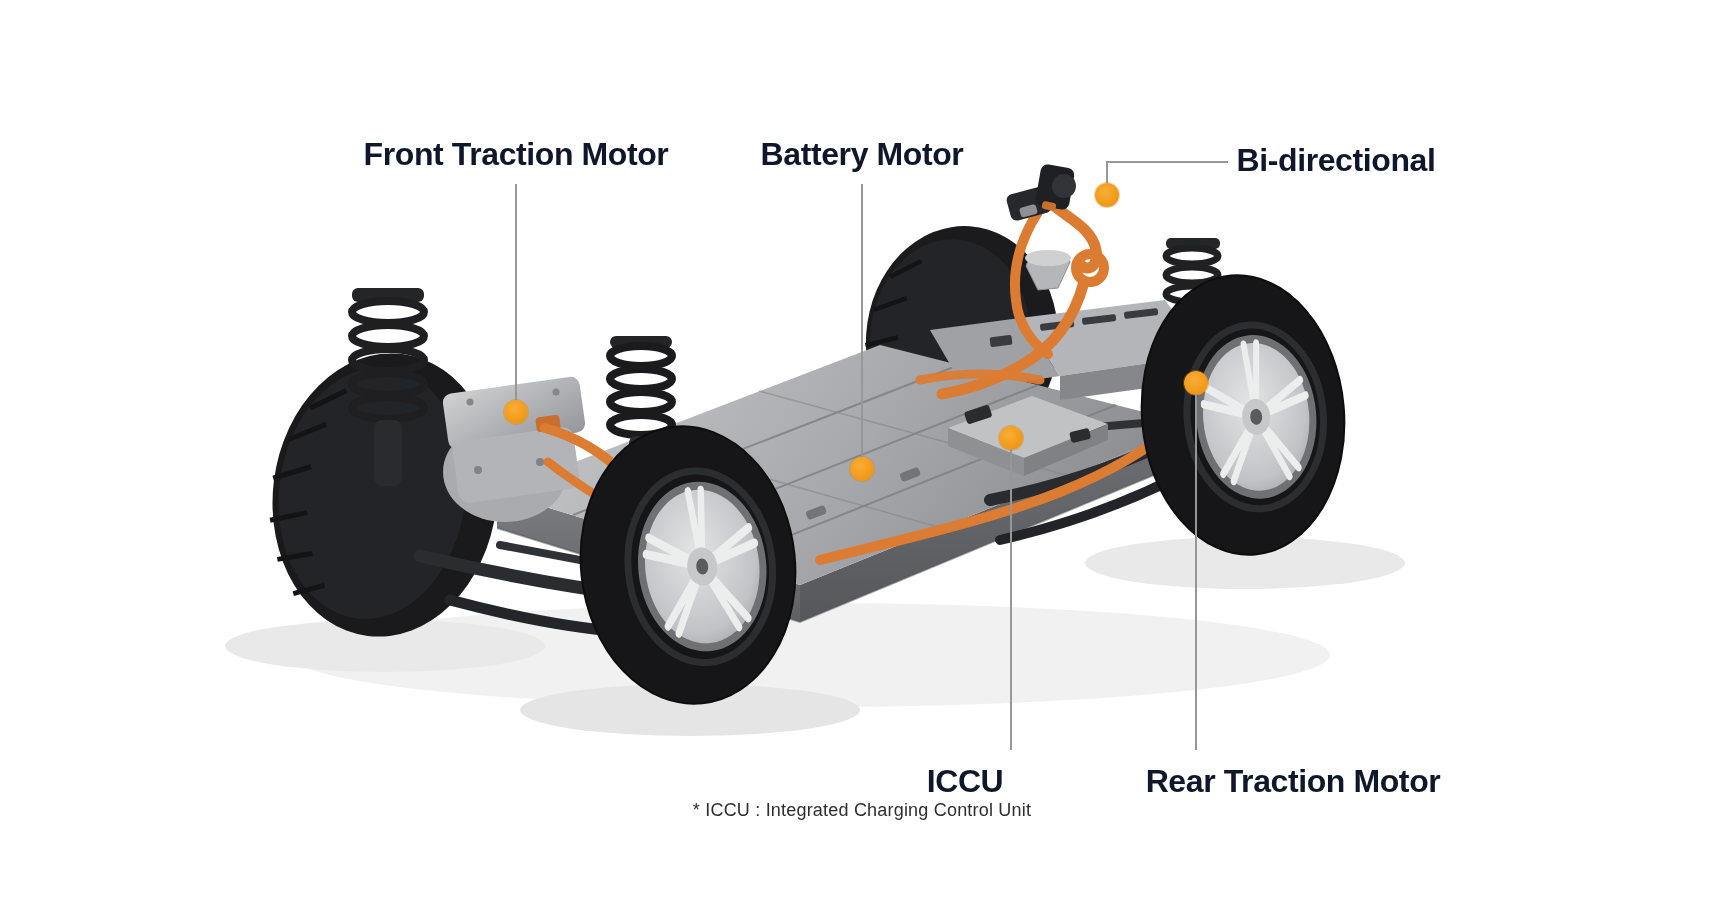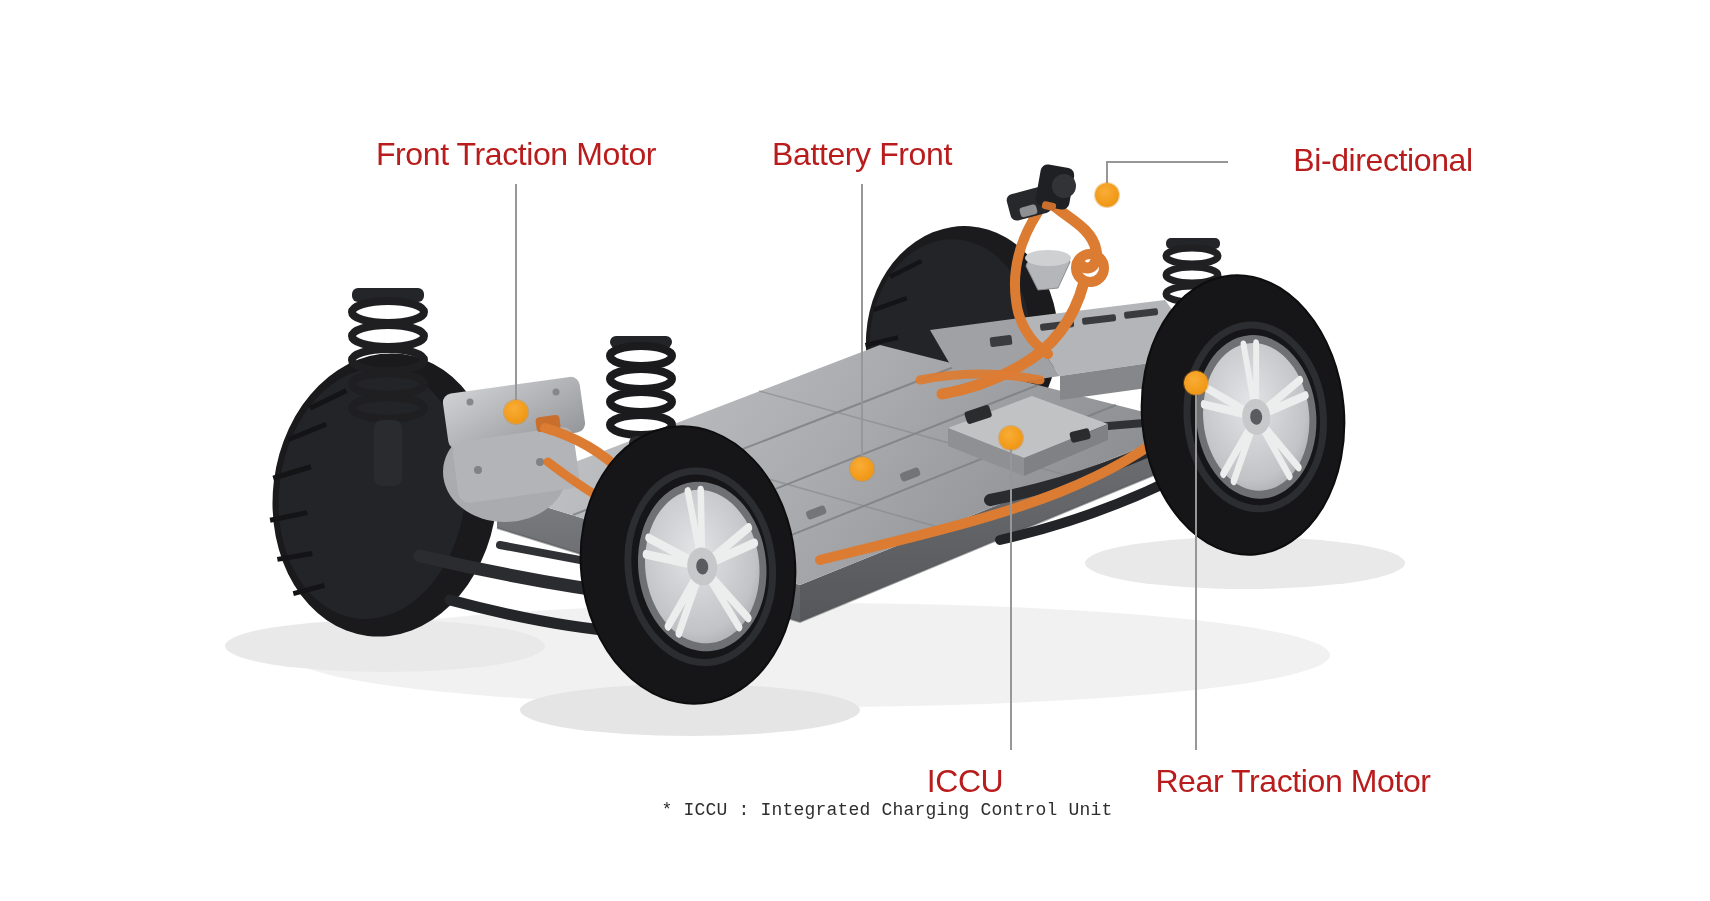--- a/index.html
+++ b/index.html
@@ -7,29 +7,29 @@
     position:relative;
     width:1710px;height:901px;
     background:#ffffff;
     overflow:hidden;
     font-family:"Liberation Sans", sans-serif;
   }
   .illus{position:absolute;left:0;top:0;width:1710px;height:901px;}
   .callout-label{
     position:absolute;
     transform:translateX(-50%);
-    color:#b91c1c;
+    color:#0f172a;
     font-size:32px;
-    font-weight:400;
+    font-weight:700;
     letter-spacing:-0.4px;
     white-space:nowrap;
     line-height:34px;
     text-align:right;
   }
-  .callout-label.two-line{white-space:normal;line-height:32px;margin-left:47px;}
+  .callout-label.two-line{white-space:normal;line-height:32px;}
   .callout-label.two-line span{display:block;white-space:nowrap;}
   .leader-line{
     position:absolute;
     width:2px;
     background:#979797;
   }
   .leader-line.h{height:2px;}
   .marker-dot{
     position:absolute;
     width:24px;height:24px;border-radius:50%;
@@ -238,34 +238,34 @@
       </g>
       <ellipse cx="1256" cy="418" rx="14" ry="18" fill="#c7c8ca"></ellipse>
       <ellipse cx="1256" cy="418" rx="6" ry="8" fill="#595b5e"></ellipse>
     </g>
   </svg>
 
   <div class="callout-label" style="left:516px;top:137px;">Front Traction Motor</div>
   <div class="leader-line" style="left:515px;top:184px;height:217px;"></div>
   <div class="marker-dot" style="left:504px;top:400px;"></div>
 
-  <div class="callout-label" style="left:862px;top:137px;">Battery Front</div>
+  <div class="callout-label" style="left:862px;top:137px;">Battery Motor</div>
   <div class="leader-line" style="left:861px;top:184px;height:274px;"></div>
   <div class="marker-dot" style="left:850px;top:457px;"></div>
 
   <div class="callout-label two-line" style="left:1336px;top:144px;">
     <span>Bi-directional</span>
   </div>
   <div class="leader-line h" style="left:1106px;top:161px;width:122px;"></div>
   <div class="leader-line" style="left:1106px;top:161px;height:23px;"></div>
   <div class="marker-dot" style="left:1095px;top:183px;"></div>
 
   <div class="marker-dot" style="left:999px;top:426px;"></div>
   <div class="leader-line" style="left:1010px;top:449px;height:301px;"></div>
   <div class="callout-label" style="left:965px;top:764px;">ICCU</div>
 
   <div class="marker-dot" style="left:1184px;top:371px;"></div>
   <div class="leader-line" style="left:1195px;top:394px;height:356px;"></div>
   <div class="callout-label" style="left:1293px;top:764px;">Rear Traction Motor</div>
 
-  <div class="footnote" style="left:887px;top:800px;font-family:Liberation Mono, monospace;">* ICCU : Integrated Charging Control Unit</div>
+  <div class="footnote" style="left:862px;top:800px;">* ICCU : Integrated Charging Control Unit</div>
 
 </div>
 
 </body></html>

